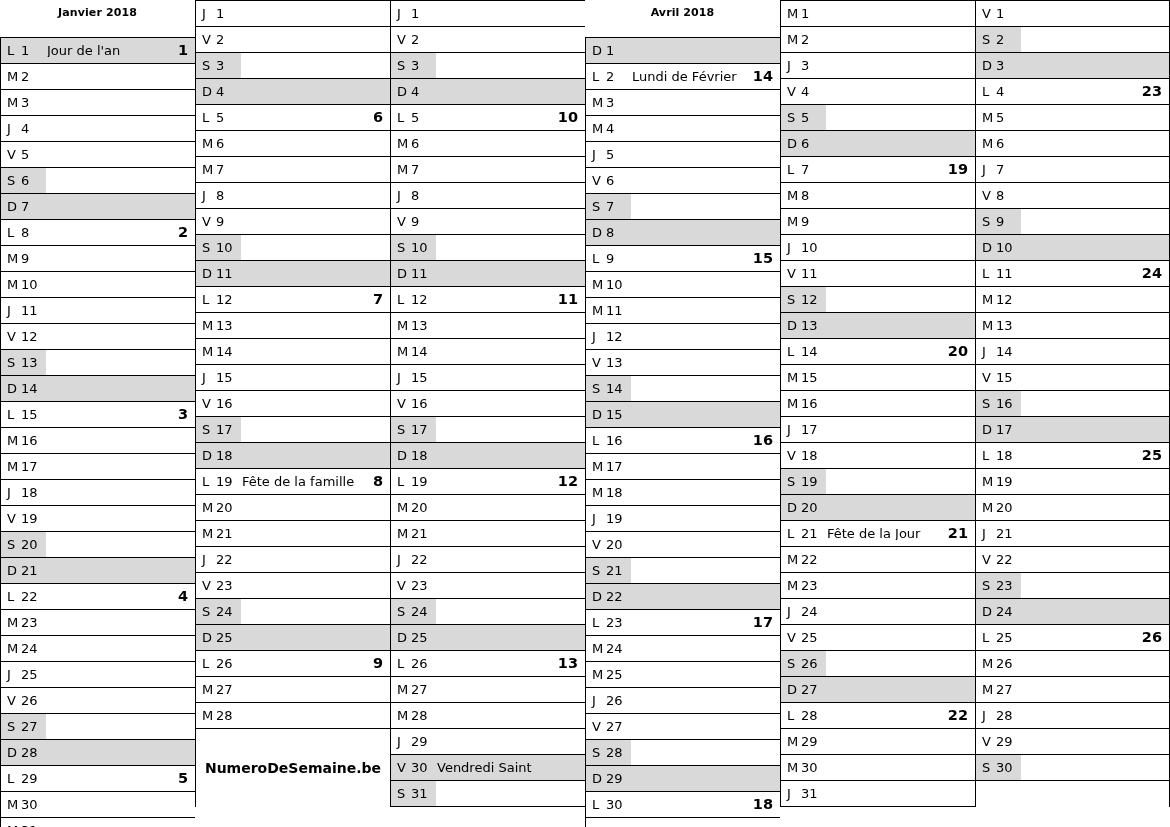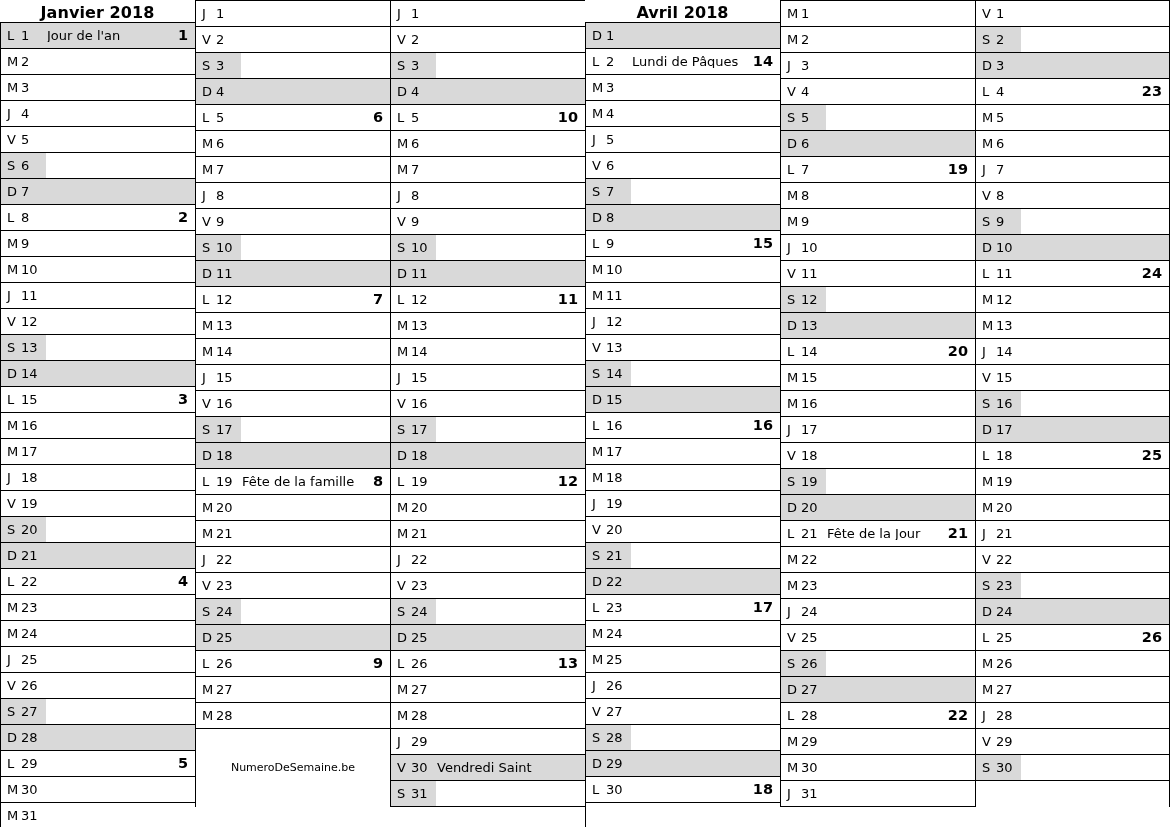--- a/index.html
+++ b/index.html
@@ -23,24 +23,24 @@
   .month-col {
     width: 195px;
     flex: 0 0 195px;
     box-sizing: border-box;
   }
   .month-col.last {
     width: 195px;
     flex: 0 0 195px;
   }
   .month-title {
-    height: 22px;
+    height: 37px;
     line-height: 25px;
     text-align: center;
-    font-size: 16px;
+    font-size: 11px;
     font-weight: bold;
     letter-spacing: 0.1px;
     white-space: nowrap;
     overflow: hidden;
   }
   .days {
     border-top: 1.6px solid #000;
     border-left: 1.6px solid #000;
     box-sizing: border-box;
   }
@@ -118,22 +118,22 @@
     background: #ffffff;
   }
   .watermark {
     position: absolute;
     left: 0;
     right: 0;
     top: 0;
     height: 26px;
     line-height: 26px;
     text-align: center;
-    font-size: 11px;
-    font-weight: normal;
+    font-size: 14px;
+    font-weight: bold;
     white-space: nowrap;
   }
 </style>
 </head>
 <body>
 
 <div id="calendar">
     <div class="month-col">
       <div class="month-title">Janvier 2018</div>
       <div class="days">
@@ -697,21 +697,21 @@
       <div class="days">
         <div class="day-row shaded">
           <span class="dow">D</span>
           <span class="dnum">1</span>
           <span class="ev"></span>
           <span class="wk"></span>
         </div>
         <div class="day-row">
           <span class="dow">L</span>
           <span class="dnum">2</span>
-          <span class="ev">Lundi de Pâques</span>
+          <span class="ev">Lundi de Février</span>
           <span class="wk">14</span>
         </div>
         <div class="day-row">
           <span class="dow">M</span>
           <span class="dnum">3</span>
           <span class="ev"></span>
           <span class="wk"></span>
         </div>
         <div class="day-row">
           <span class="dow">M</span>

